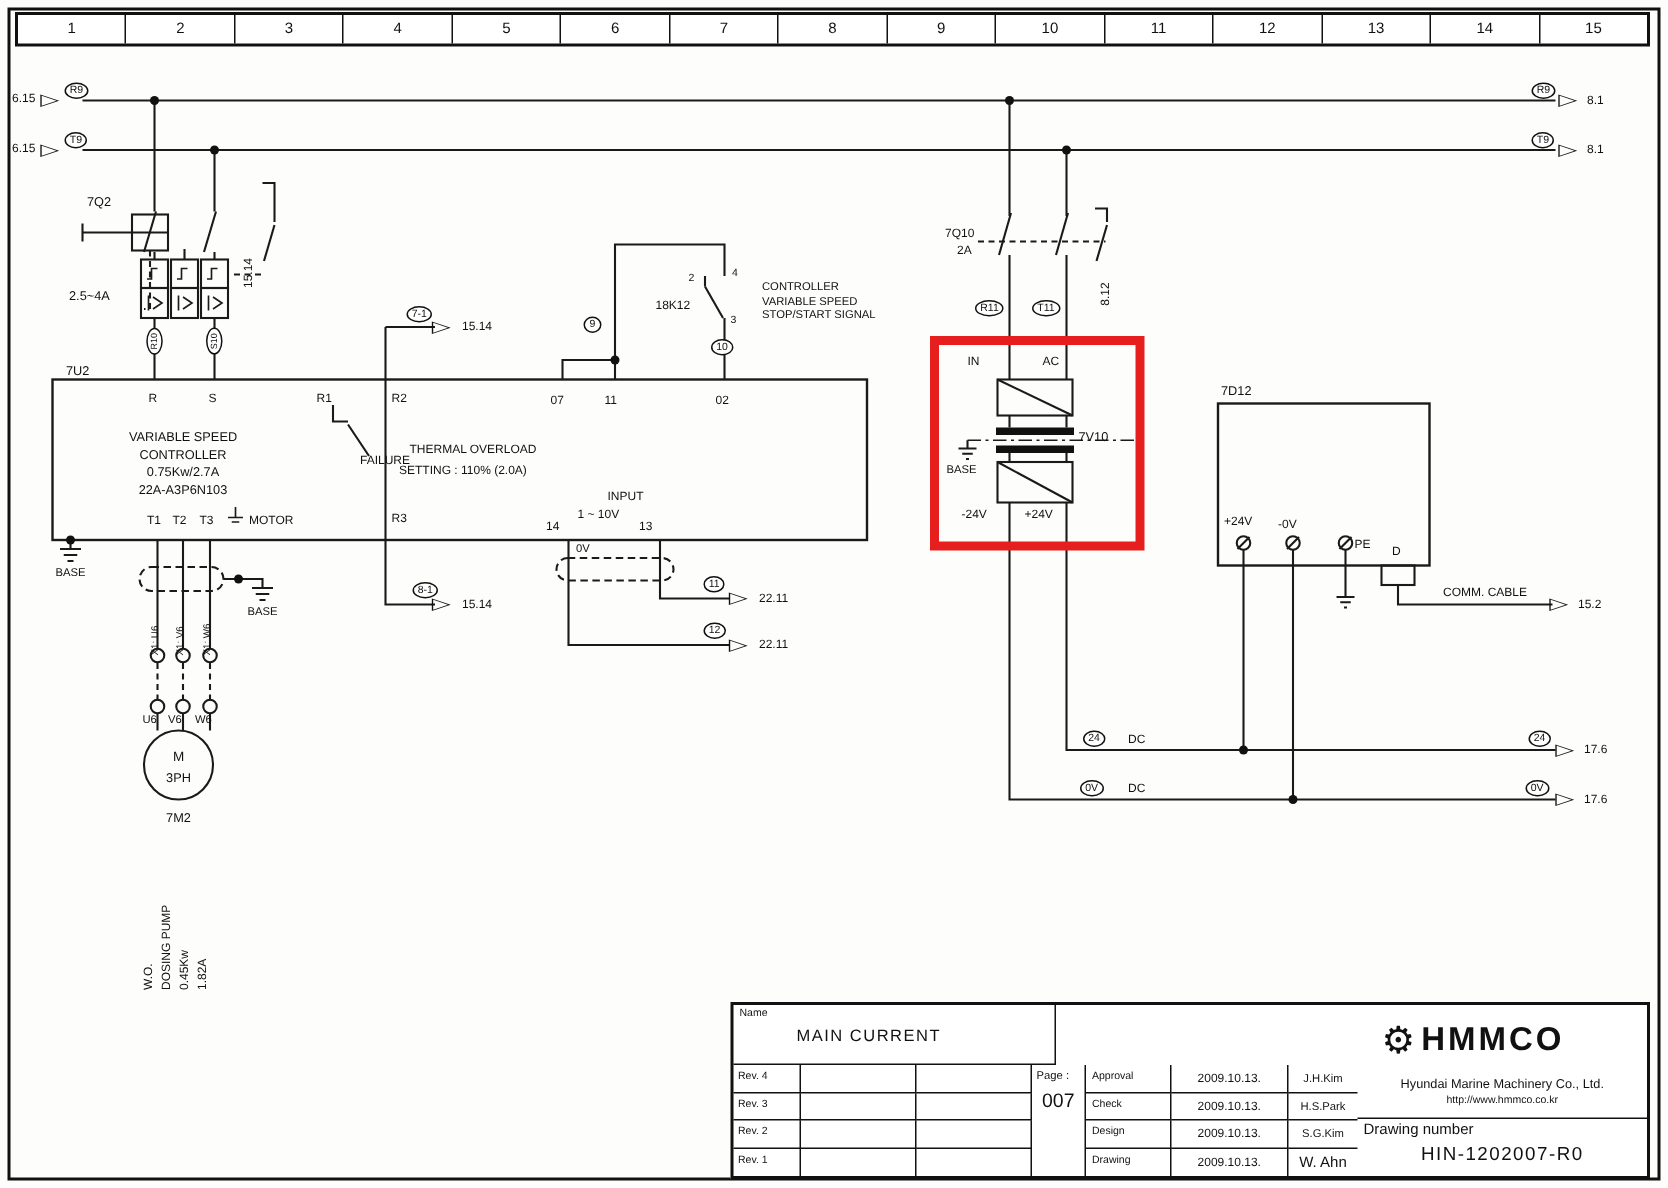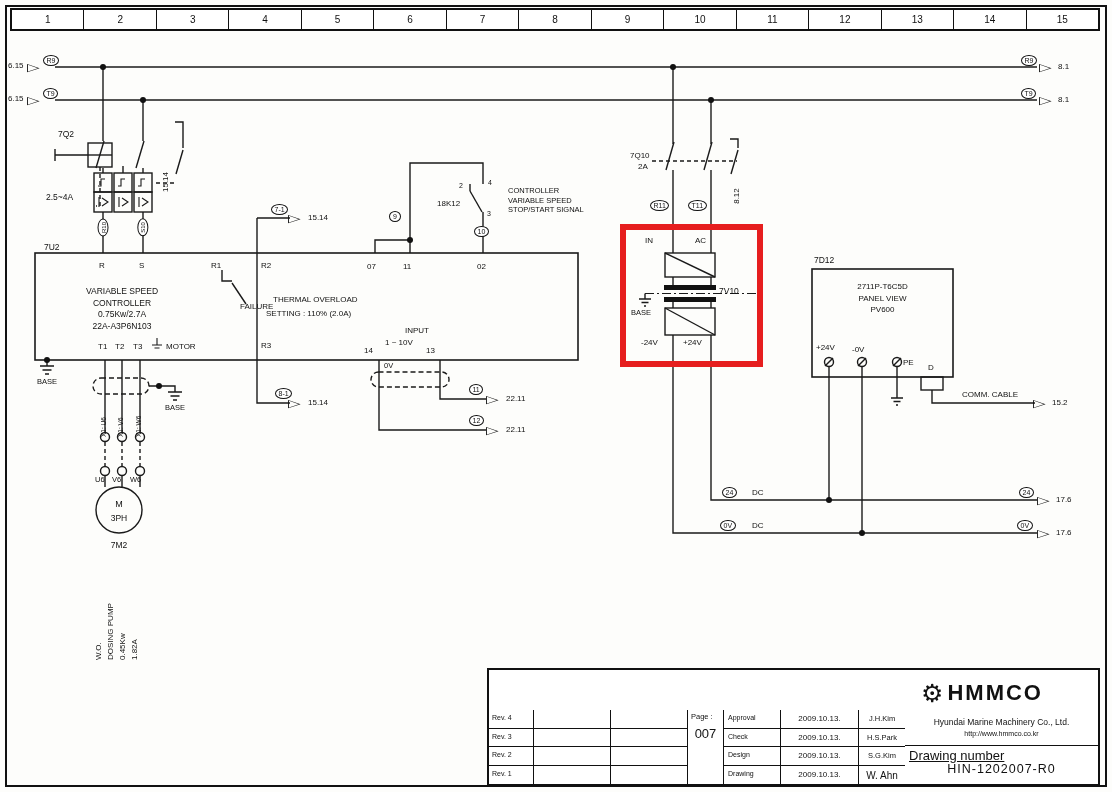--- a/index.html
+++ b/index.html
@@ -263,45 +263,44 @@
   <div class="bub" style="left:688px;top:200px;">T11</div>
 
   <div class="lbl" style="left:645px;top:236px;">IN</div>
   <div class="lbl" style="left:695px;top:236px;">AC</div>
   <div class="lbl" style="left:719px;top:286px;font-size:8.5px;">7V10</div>
   <div class="lbl c" style="left:626px;top:308px;width:30px;font-size:7.5px;">BASE</div>
   <div class="lbl" style="left:641px;top:338px;">-24V</div>
   <div class="lbl" style="left:683px;top:338px;">+24V</div>
 
   <div class="lbl" style="left:814px;top:255px;font-size:8.5px;">7D12</div>
-  <div class="lbl c" style="left:812px;top:281px;width:141px;line-height:11.5px;">
-    <div>2711P-T6C5D</div>
-    <div>PANEL VIEW</div>
-    <div>PV600</div>
-  </div>
   <div class="lbl" style="left:816px;top:343px;">+24V</div>
   <div class="lbl" style="left:852px;top:345px;">-0V</div>
   <div class="lbl" style="left:903px;top:358px;">PE</div>
   <div class="lbl" style="left:928px;top:363px;">D</div>
   <div class="lbl" style="left:962px;top:390px;">COMM. CABLE</div>
   <span class="arr" style="left:1035px;top:396px;">▷</span>
   <div class="lbl" style="left:1052px;top:398px;">15.2</div>
 
   <div class="bub" style="left:722px;top:487px;">24</div>
   <div class="lbl" style="left:752px;top:488px;">DC</div>
   <div class="bub" style="left:1019px;top:487px;">24</div>
   <span class="arr" style="left:1039px;top:493px;">▷</span>
   <div class="lbl" style="left:1056px;top:495px;">17.6</div>
   <div class="bub" style="left:720px;top:520px;">0V</div>
   <div class="lbl" style="left:752px;top:521px;">DC</div>
   <div class="bub" style="left:1017px;top:520px;">0V</div>
   <span class="arr" style="left:1039px;top:526px;">▷</span>
   <div class="lbl" style="left:1056px;top:528px;">17.6</div>
 
   <div class="tb">
+    <div class="cell" style="left:0;top:0;width:215px;height:40px;">
+      <div class="small" style="left:4px;top:2px;">Name</div>
+      <div class="big" style="left:42px;top:15px;">MAIN CURRENT</div>
+    </div>
 
     <div class="cell" style="left:0;top:40px;width:45px;height:18.5px;font-size:7px;padding:4px 0 0 3px;">Rev. 4</div>
     <div class="cell" style="left:45px;top:40px;width:77px;height:18.5px;"></div>
     <div class="cell" style="left:122px;top:40px;width:77px;height:18.5px;"></div>
     <div class="cell" style="left:0;top:58.5px;width:45px;height:18.5px;font-size:7px;padding:4px 0 0 3px;">Rev. 3</div>
     <div class="cell" style="left:45px;top:58.5px;width:77px;height:18.5px;"></div>
     <div class="cell" style="left:122px;top:58.5px;width:77px;height:18.5px;"></div>
     <div class="cell" style="left:0;top:77px;width:45px;height:18.5px;font-size:7px;padding:4px 0 0 3px;">Rev. 2</div>
     <div class="cell" style="left:45px;top:77px;width:77px;height:18.5px;"></div>
     <div class="cell" style="left:122px;top:77px;width:77px;height:18.5px;"></div>
@@ -329,17 +328,17 @@
 
     <div style="position:absolute;left:416px;top:0;width:193px;height:75px;border-bottom:1px solid #111;">
       <div class="logo-row" style="left:16px;top:10px;">
         <span class="gear">⚙</span>
         <span class="hmmco">HMMCO</span>
       </div>
       <div class="c" style="position:absolute;left:0;top:47px;width:193px;font-size:8.5px;">Hyundai Marine Machinery Co., Ltd.</div>
       <div class="c" style="position:absolute;left:0;top:60px;width:193px;font-size:7px;">http://www.hmmco.co.kr</div>
     </div>
     <div style="position:absolute;left:416px;top:75px;width:193px;height:39px;">
-      <div class="small" style="left:4px;top:3px;font-size:13px;text-decoration:underline;">Drawing number</div>
+      <div class="small" style="left:4px;top:3px;font-size:10px;">Drawing number</div>
       <div class="c" style="position:absolute;left:0;top:17px;width:193px;font-size:12.5px;letter-spacing:1px;">HIN-1202007-R0</div>
     </div>
   </div>
 </div>
 
 </body></html>

